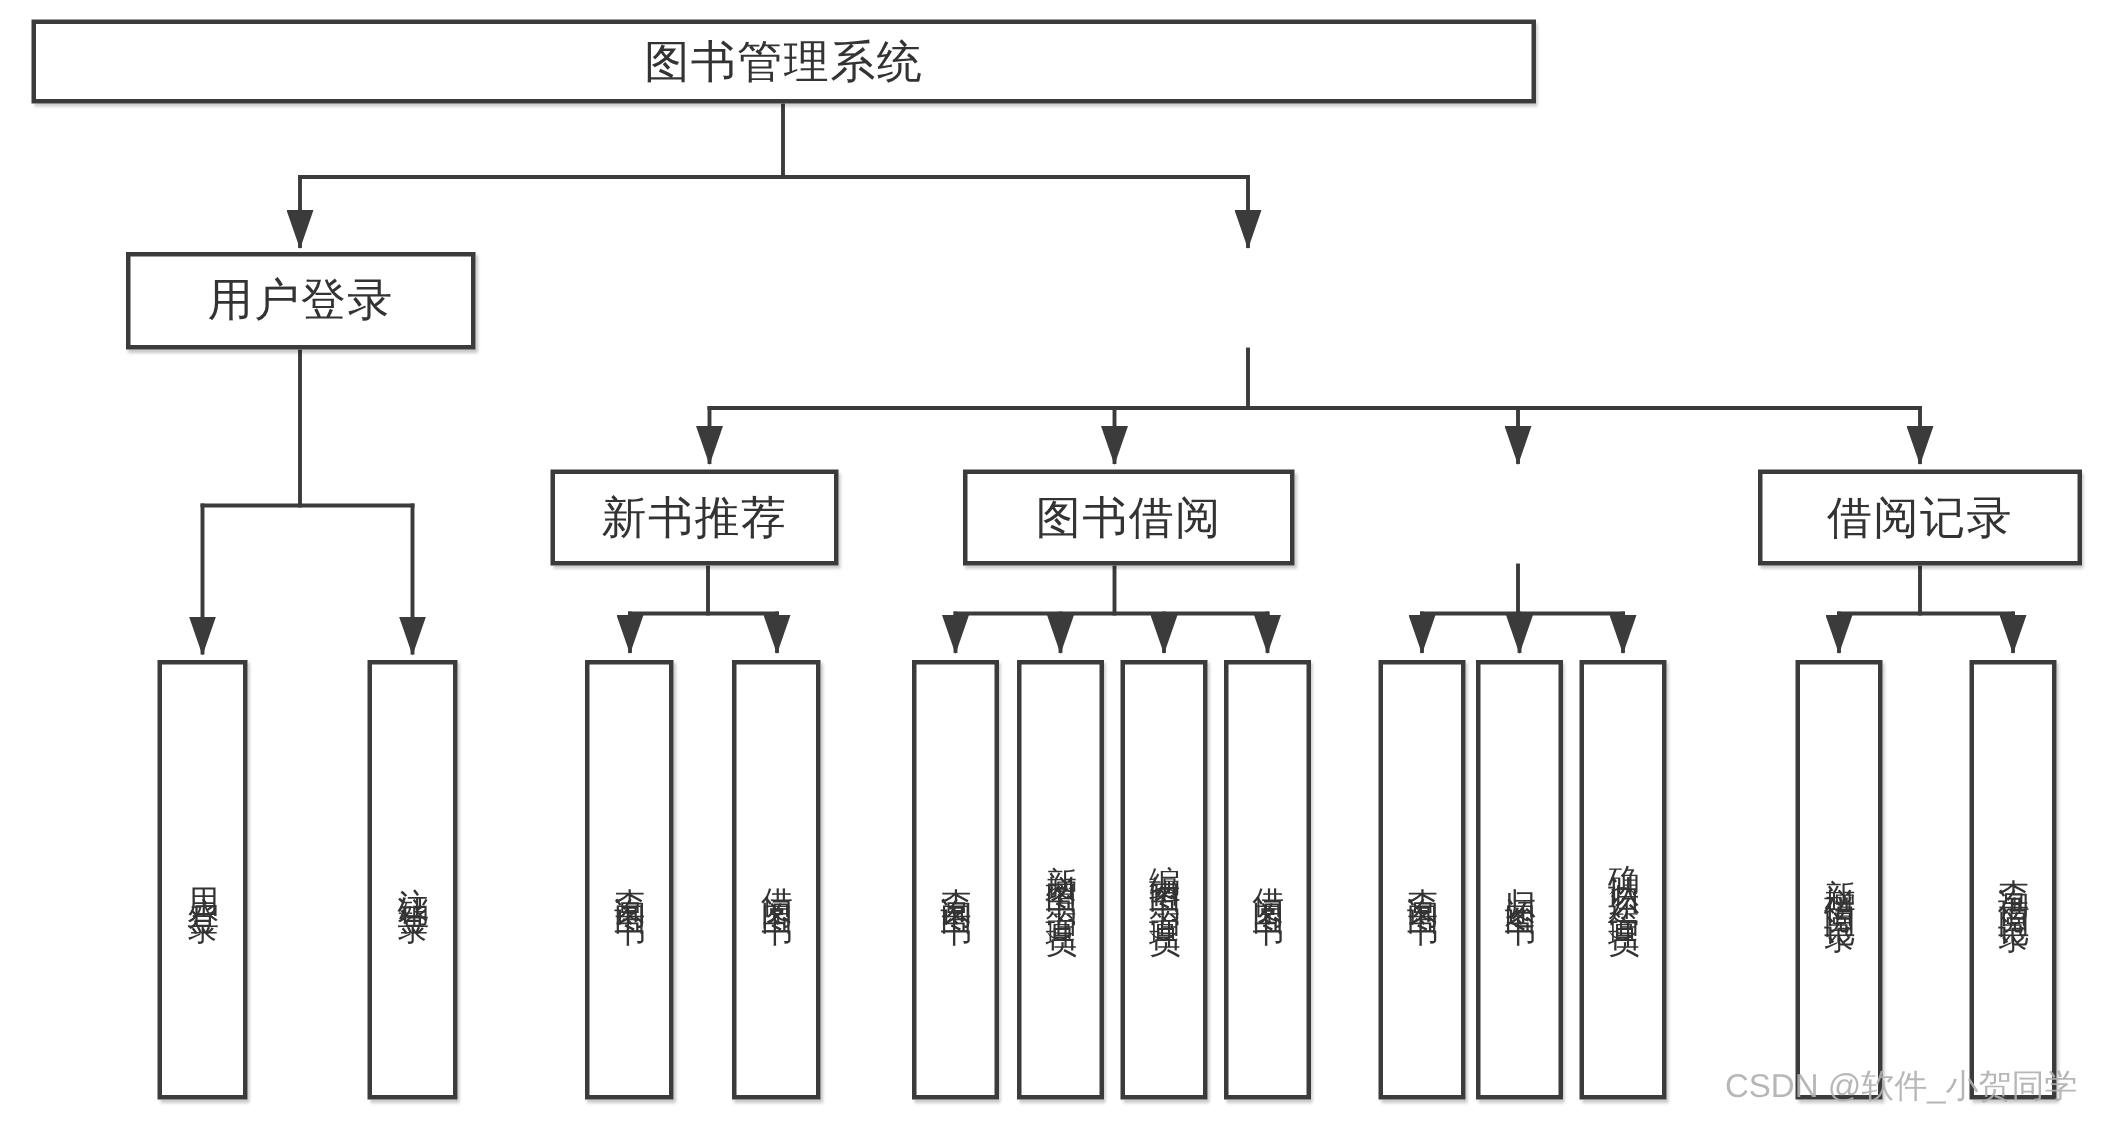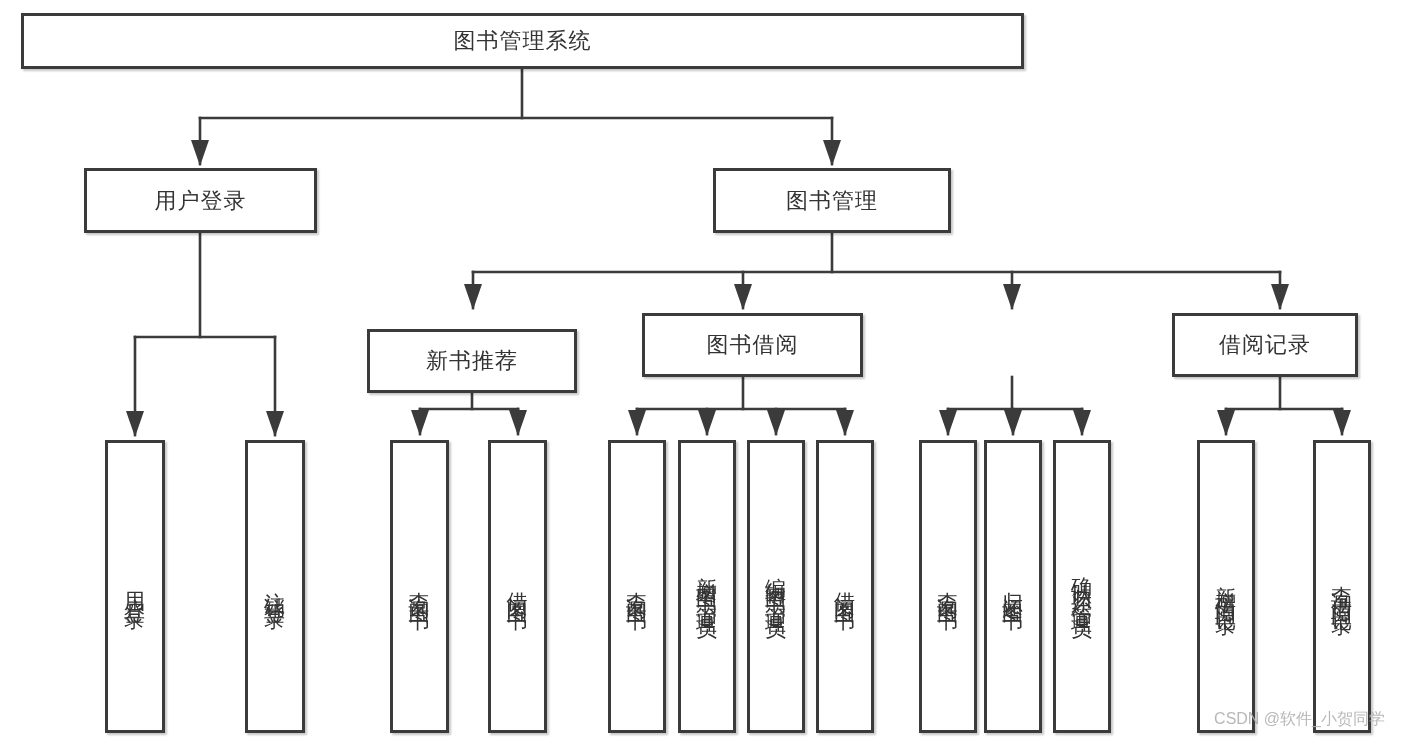--- a/index.html
+++ b/index.html
@@ -31,21 +31,21 @@
   .hbox{
     position:absolute;
     background:#fff;
     border:3px solid var(--line);
     box-shadow:1.5px 2px 2px rgba(0,0,0,0.22);
     display:flex;align-items:center;justify-content:center;
     z-index:2;
   }
   .hlabel{
     color:var(--text);
-    font-size:22px;
+    font-size:30px;
     letter-spacing:1px;
     white-space:nowrap;
   }
   .vbox{
     position:absolute;
     background:#fff;
     border:3px solid var(--line);
     box-shadow:1.5px 2px 2px rgba(0,0,0,0.22);
     display:flex;align-items:center;justify-content:center;
     z-index:2;
@@ -56,21 +56,21 @@
     color:var(--text);
     font-size:21px;
     letter-spacing:6px;
     line-height:1;
     white-space:nowrap;
   }
   .watermark{
     position:absolute;
     right:20px;
     top:709px;
-    font-size:16px;
+    font-size:22px;
     color:var(--watermark);
     opacity:.9;
     z-index:3;
     white-space:nowrap;
   }
 </style>
 </head>
 <body>
 
 <div class="stage">
@@ -137,31 +137,28 @@
     </g>
   </svg>
 
   <div class="hbox" style="left:21px;top:13px;width:1003px;height:56px">
     <span class="hlabel">图书管理系统</span>
   </div>
 
   <div class="hbox" style="left:84px;top:168px;width:233px;height:65px">
     <span class="hlabel">用户登录</span>
   </div>
-  <div class="hbox" style="left:713px;top:168px;width:238px;height:65px">
-    <span class="hlabel">图书管理</span>
-  </div>
-
-  <div class="hbox" style="left:367px;top:329px;width:210px;height:64px">
+
+  <div class="hbox" style="left:367px;top:313px;width:192px;height:64px">
     <span class="hlabel">新书推荐</span>
   </div>
   <div class="hbox" style="left:642px;top:313px;width:221px;height:64px">
     <span class="hlabel">图书借阅</span>
   </div>
-  <div class="hbox" style="left:1172px;top:313px;width:186px;height:64px">
+  <div class="hbox" style="left:1172px;top:313px;width:216px;height:64px">
     <span class="hlabel">借阅记录</span>
   </div>
 
   <div class="vbox" style="left:105px;top:440px;width:60px;height:293px">
     <span class="vlabel">用户登录</span>
   </div>
   <div class="vbox" style="left:245px;top:440px;width:60px;height:293px">
     <span class="vlabel">注销登录</span>
   </div>
 

